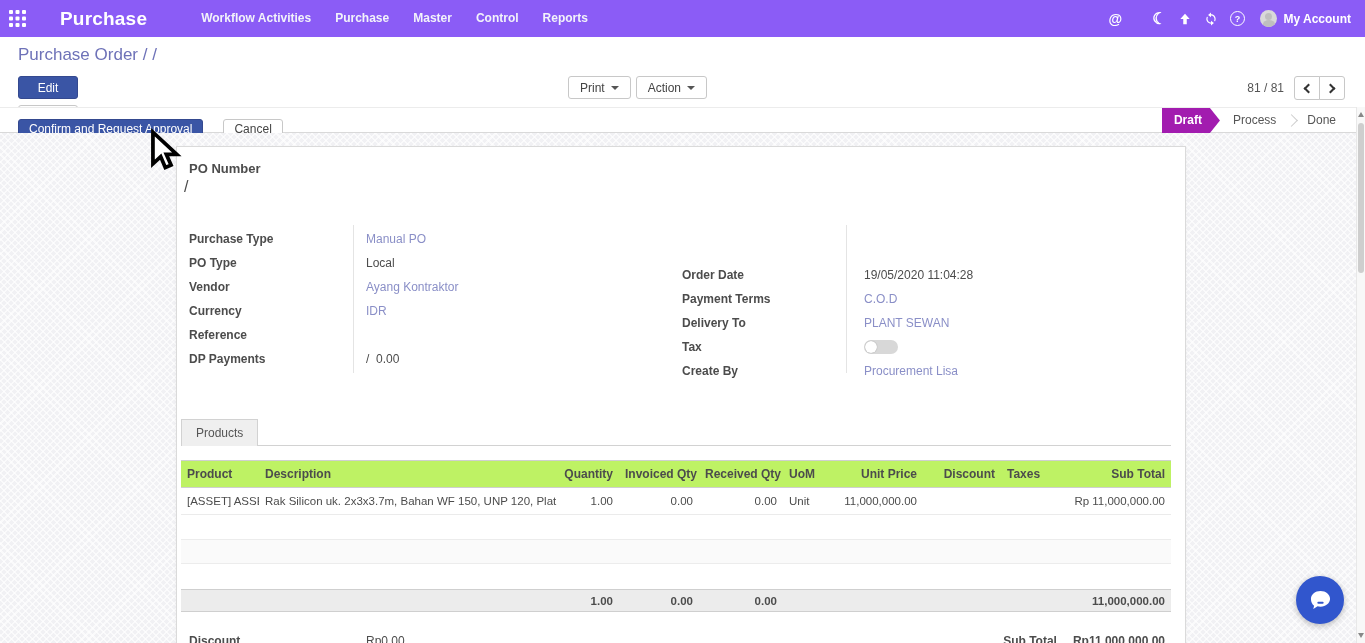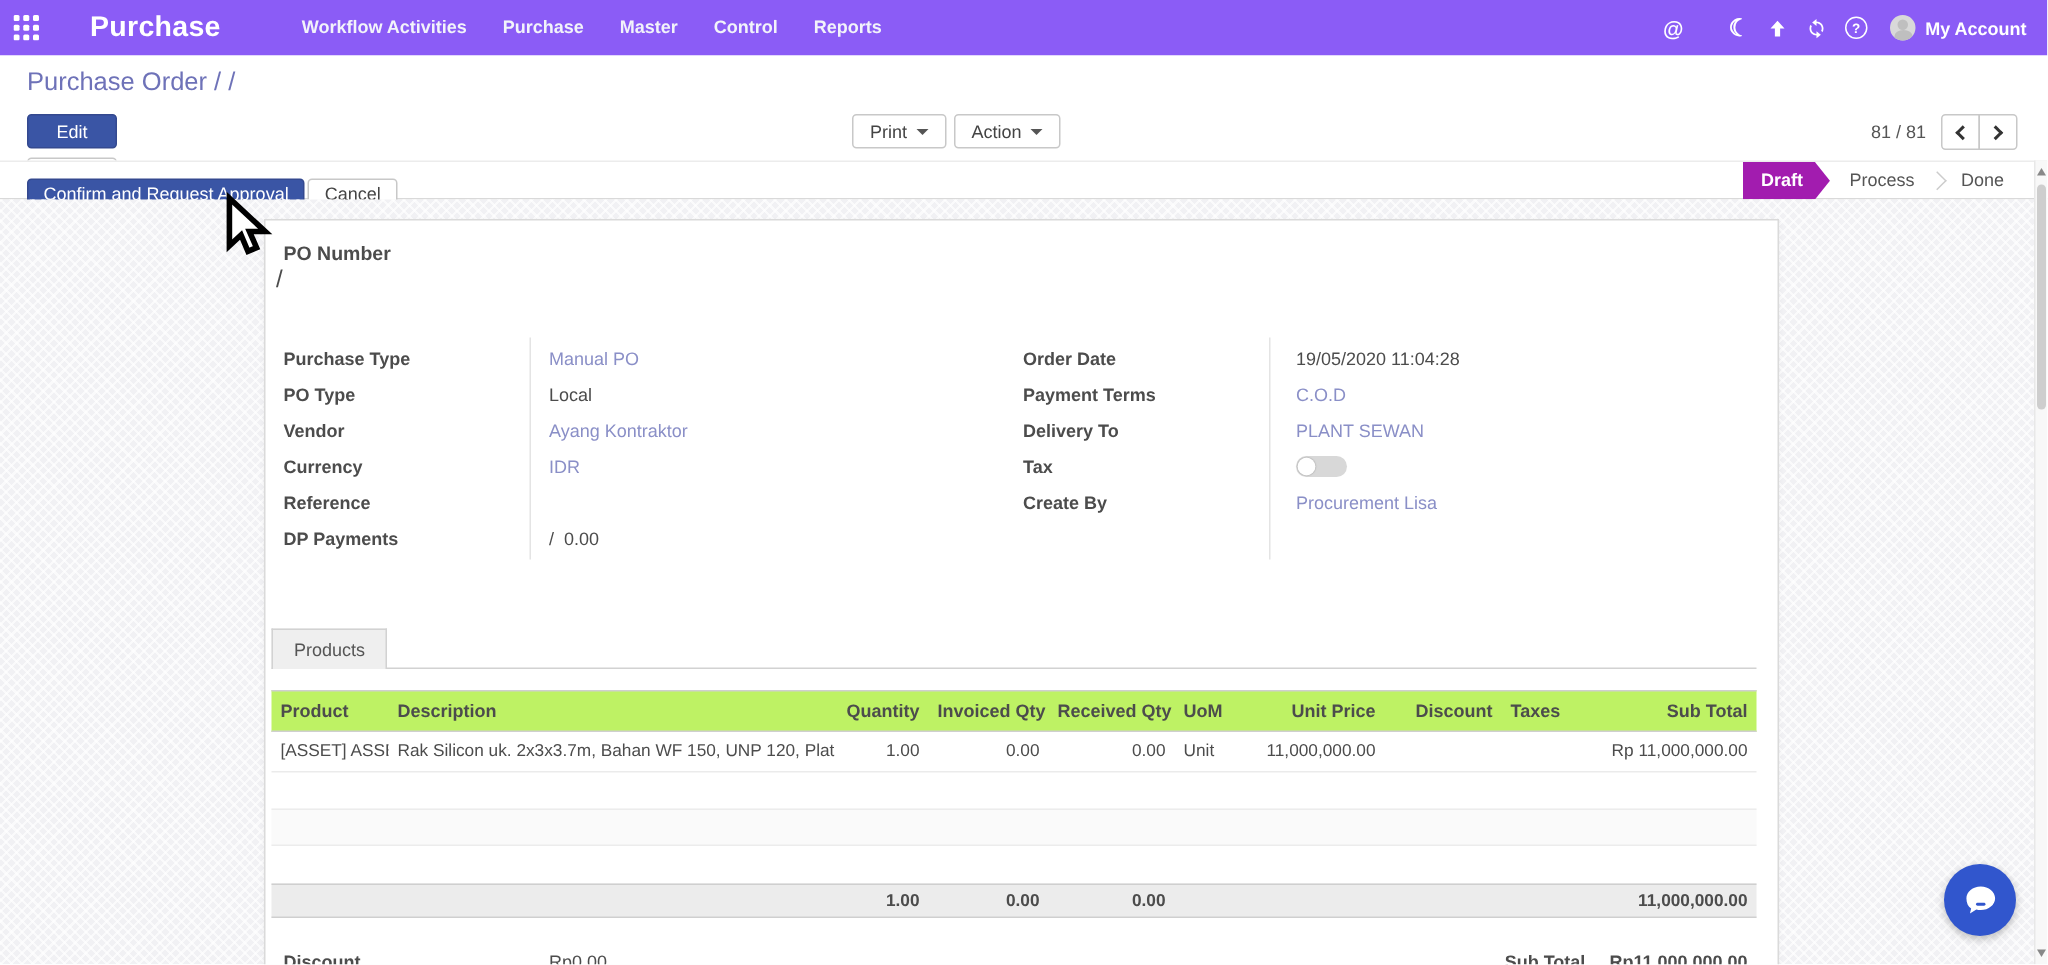--- a/index.html
+++ b/index.html
@@ -43,21 +43,21 @@
                align-items:center; justify-content:center; cursor:pointer; }
   .pager-btn.prev { border-radius:3px 0 0 3px; }
   .pager-btn.next { border-radius:0 3px 3px 0; margin-left:-1px; }
   .chev-glyph { width:7px; height:7px; border-top:2px solid #333; border-right:2px solid #333; display:block; }
   .chev-left  { transform: rotate(-135deg); margin-left:3px; }
   .chev-right { transform: rotate(45deg); margin-right:3px; }
 
   
   .statusbar { position:absolute; top:107px; left:0; width:100%; height:26px; background:#fff;
                border-top:1px solid #ececec; border-bottom:1px solid #d9d9d9; display:flex; align-items:center; }
-  .status-left { display:flex; gap:2px; margin-left:18px;margin-top:18px; }
+  .status-left { display:flex; gap:20px; margin-left:18px;margin-top:18px; }
   .status-btn { height:21px; padding:0 10px; font-size:12px; }
   .stepper { position:absolute; right:16px; top:0; height:25px; display:flex; align-items:center; }
   .step { font-size:12px; color:#555; padding:0 13px; line-height:25px; cursor:pointer; }
   .step-active { background:#a21caf; color:#fff; font-weight:bold; padding:0 18px 0 12px;
                  clip-path: polygon(0 0, calc(100% - 10px) 0, 100% 50%, calc(100% - 10px) 100%, 0 100%); }
   .step-sep { width:9px; height:9px; border-top:1px solid #ccc; border-right:1px solid #ccc;
               transform:rotate(45deg); margin:0 -2px; }
 
   
   .workspace { position:absolute; top:133px; left:0; right:9px; bottom:0;
@@ -71,21 +71,21 @@
            background:#fff; border:1px solid #dadada; box-shadow:0 1px 3px rgba(0,0,0,.06); }
   .po-label { position:absolute; left:12px; top:14px; font-size:13px; font-weight:bold; color:#4c4c4c; }
   .po-value { position:absolute; left:7px; top:31px; font-size:16px; color:#4c4c4c; }
 
   .vsep { position:absolute; width:1px; background:#e4e4e4; top:78px; height:148px; }
   .vsep-left  { left:176px; }
   .vsep-right { left:669px; }
 
   .group { position:absolute; top:80px; }
   .group-left  { left:12px;  width:470px; }
-  .group-right { left:505px; width:492px; }
+  .group-right { left:505px; width:492px;margin-top:36px; }
   .f-row { display:flex; align-items:center; height:24px; }
   .f-label { font-size:12px; font-weight:bold; color:#4c4c4c; }
   .group-left  .f-label { width:170px; }
   .group-right .f-label { width:175px; }
   .f-value { font-size:12px; color:#4c4c4c; padding-left:7px; white-space:pre; }
   .f-link { color:#8a8fc7; cursor:pointer; }
 
   .toggle { width:34px; height:14px; border-radius:7px; background:#d8d8d8; position:relative;
             margin-left:7px; cursor:pointer; }
   .toggle::before { content:""; position:absolute; left:1px; top:1px; width:12px; height:12px;

